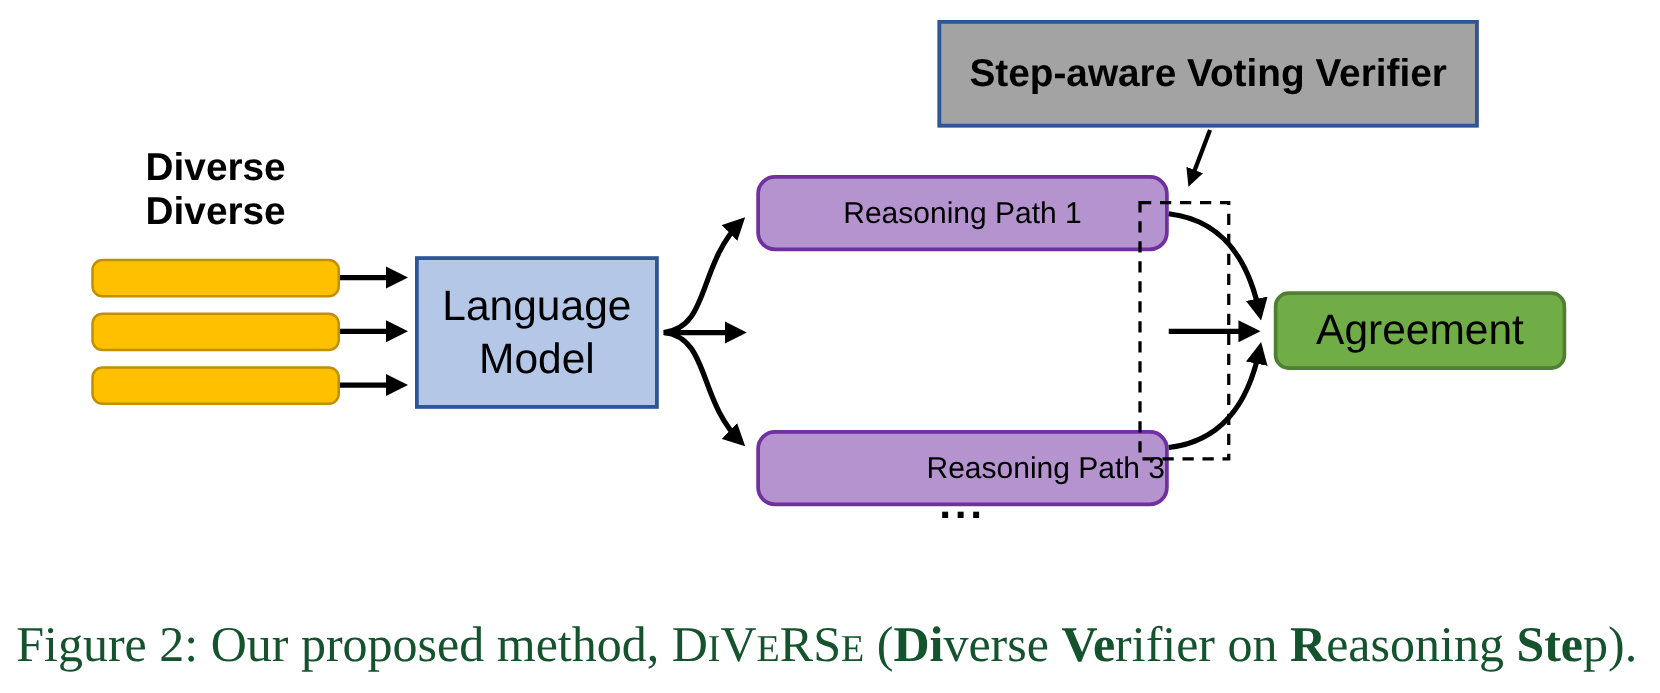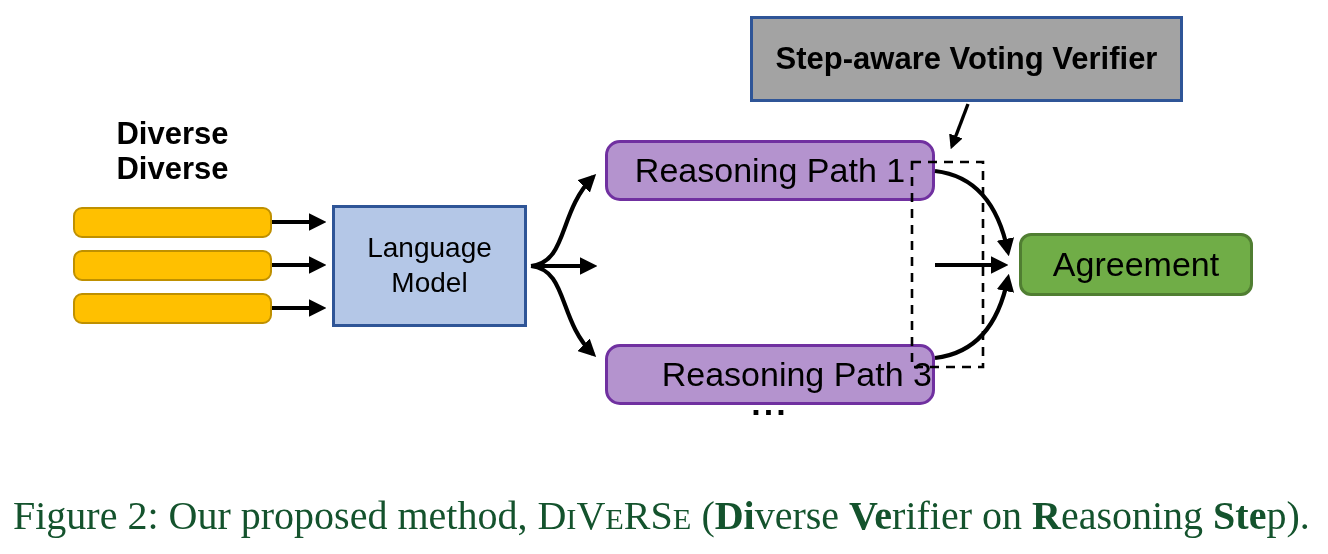--- a/index.html
+++ b/index.html
@@ -23,33 +23,33 @@
   .prompt-3 { top: 293px; }
 
   .prompts-title {
     position: absolute; left: 60px; width: 225px; top: 116px;
     font-size: 31px; font-weight: bold; line-height: 1.13; text-align: center;
   }
 
   .model-box {
     left: 332px; top: 205px; width: 195px; height: 122px;
     background: #B4C7E7; border: 3px solid #2F5597;
-    font-size: 28px; line-height: 1.24; padding: 0 18px;
+    font-size: 34px; line-height: 1.24; padding: 0 18px;
   }
 
   .verifier-box {
     left: 750px; top: 16px; width: 433px; height: 86px;
     background: #a3a3a3; border: 3px solid #2F5597;
     font-size: 31px; font-weight: bold;
   }
 
   .path-box {
     left: 605px; width: 330px; height: 61px;
     background: #B493CE; border: 3px solid #7030A0; border-radius: 15px;
-    font-size: 34px;
+    font-size: 24px;
   }
   .path-1 { top: 140px; }
   .path-2 { top: 235px; }
   .path-3 { top: 344px; justify-content: flex-end; }
 
   .agreement-box {
     left: 1019px; top: 233px; width: 234px; height: 63px;
     background: #70AD47; border: 3px solid #507E32; border-radius: 12px;
     font-size: 34px;
   }

